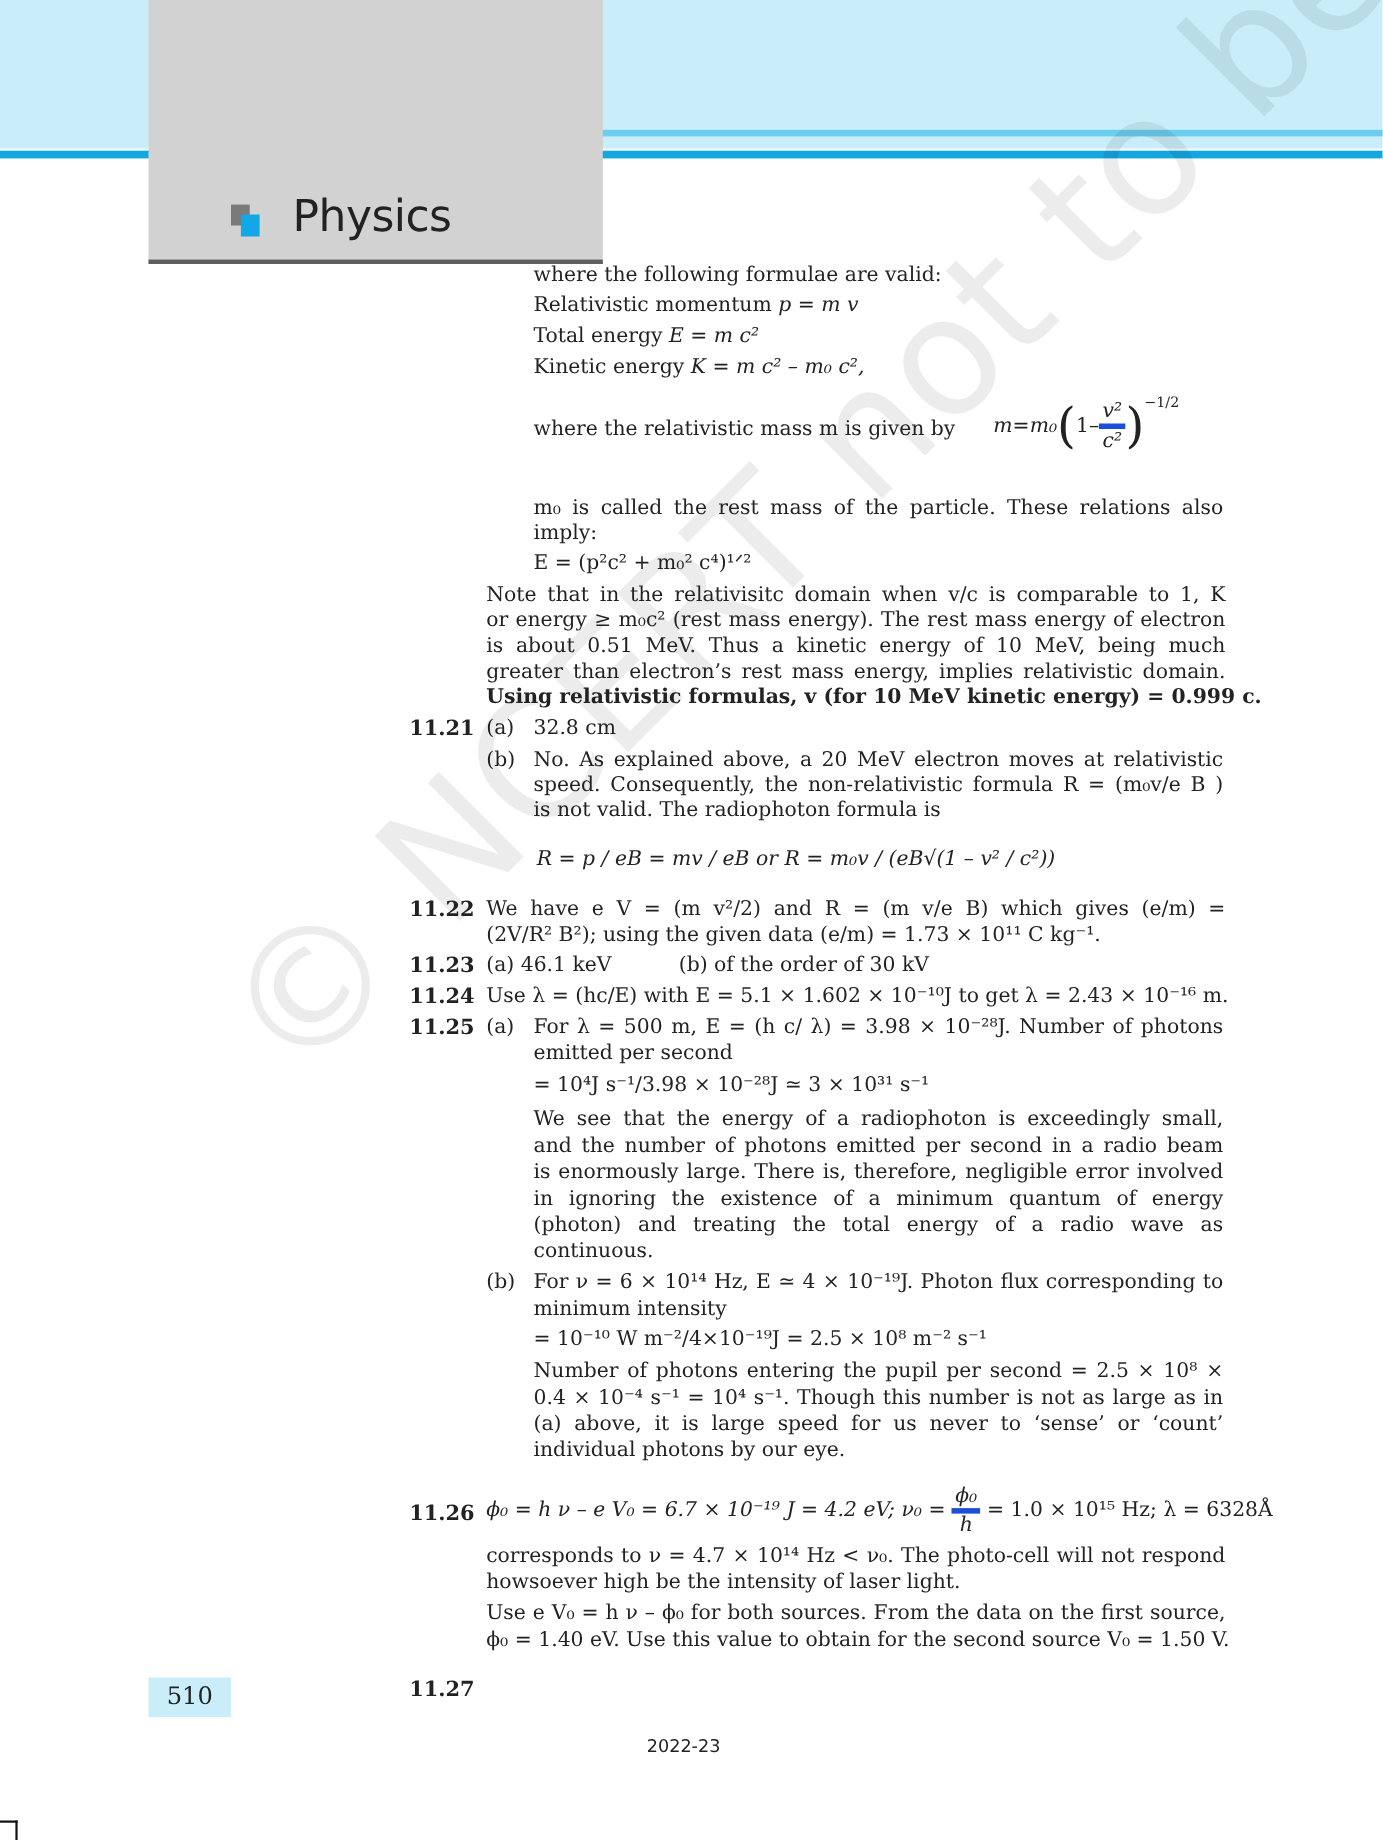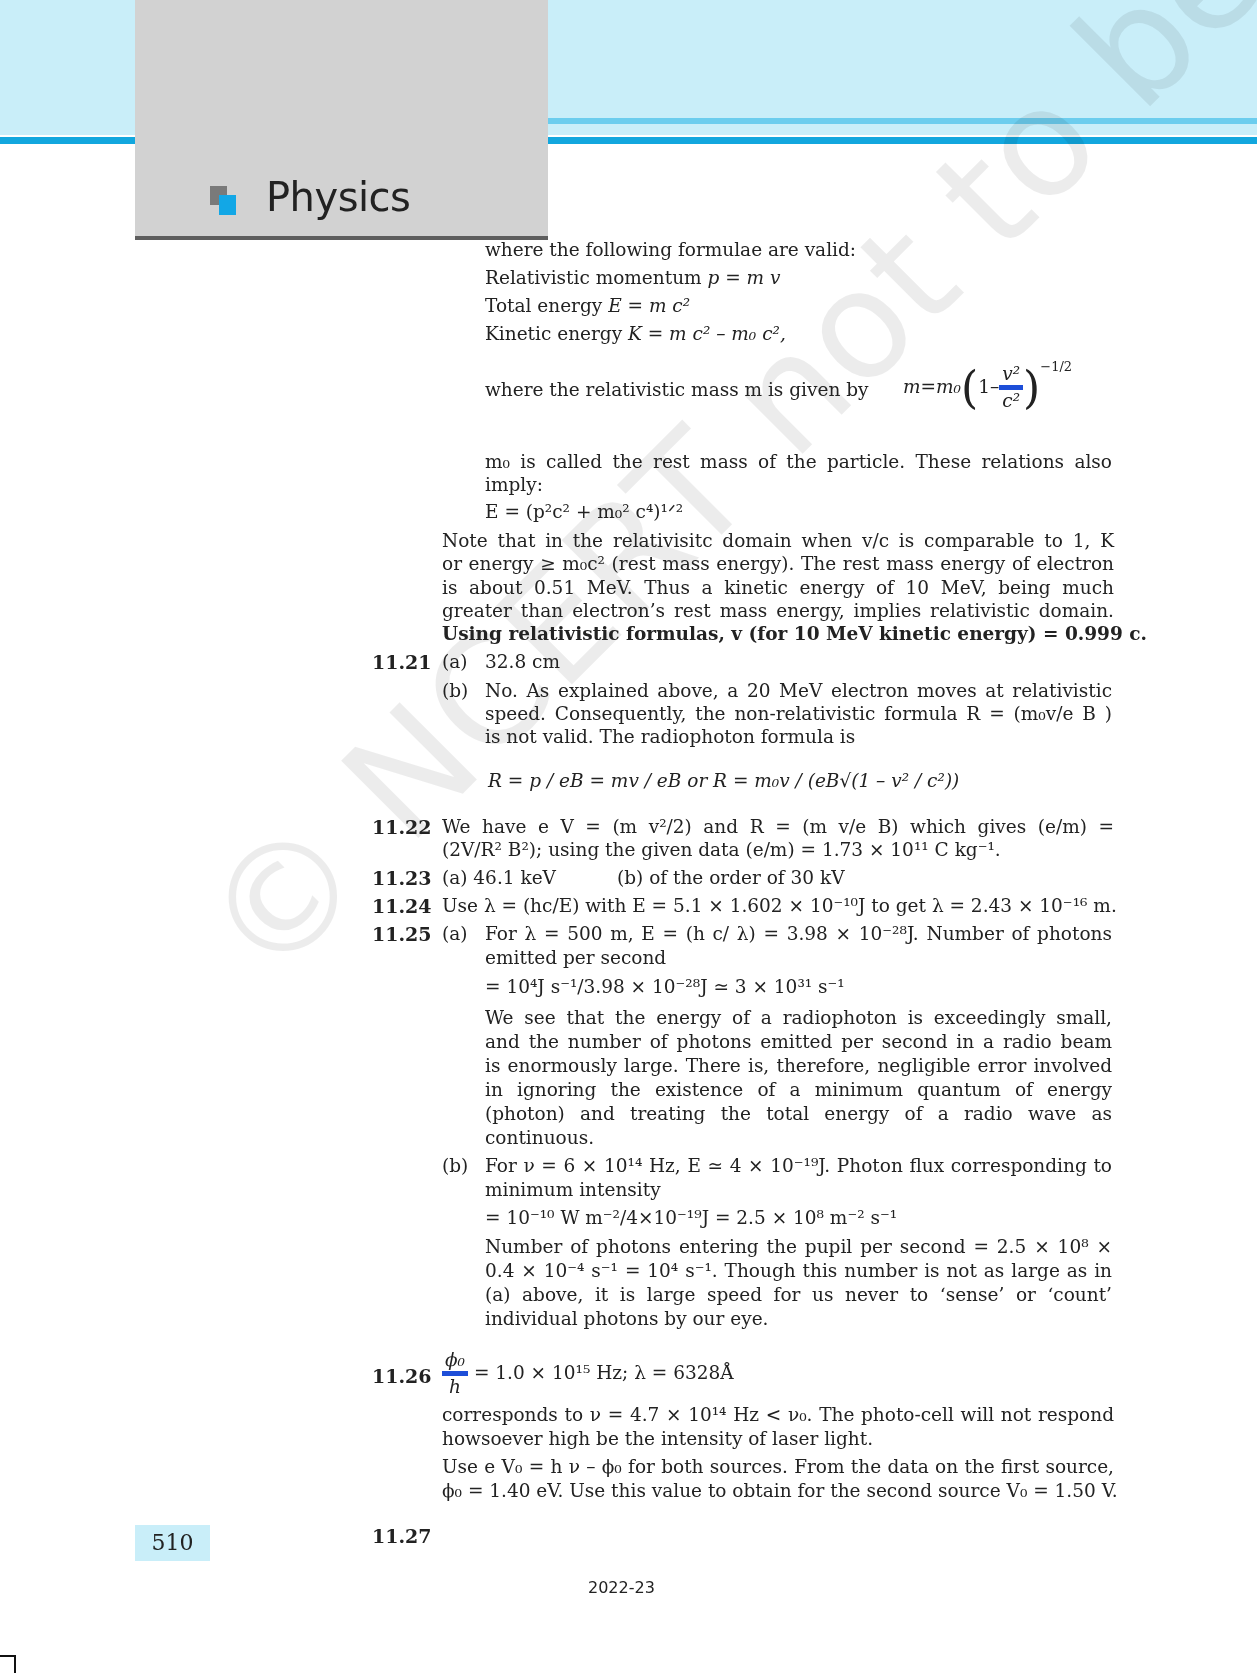--- a/index.html
+++ b/index.html
@@ -109,20 +109,21 @@
   <div class="just" style="left:485px;top:1154px;width:627px">For ν =  6 × 10¹⁴ Hz, E ≃ 4 × 10⁻¹⁹J. Photon flux corresponding to</div>
   <div class="line" style="left:485px;top:1178px">minimum intensity</div>
   <div class="line" style="left:485px;top:1206px">= 10⁻¹⁰ W m⁻²/4×10⁻¹⁹J = 2.5 × 10⁸ m⁻² s⁻¹</div>
   <div class="just" style="left:485px;top:1235px;width:627px">Number of photons entering the pupil per second = 2.5 × 10⁸ ×</div>
   <div class="just" style="left:485px;top:1259px;width:627px">0.4 × 10⁻⁴ s⁻¹ = 10⁴ s⁻¹. Though this number is not as large as in</div>
   <div class="just" style="left:485px;top:1283px;width:627px">(a) above, it is large speed for us never to ‘sense’ or ‘count’</div>
   <div class="line" style="left:485px;top:1307px">individual photons by our eye.</div>
 
   <div class="num" style="top:1364px">11.26</div>
   <div class="line" style="left:442px;top:1349px">
+    <span style="font-style:italic">ϕ₀ = h ν – e V₀ = 6.7 × 10⁻¹⁹ J = 4.2 eV; ν₀ =</span>
     <span class="frac"><span class="n">ϕ₀</span><span class="d">h</span></span>
     <span>= 1.0 × 10¹⁵ Hz; λ = 6328Å</span>
   </div>
   <div class="just" style="left:442px;top:1403px">corresponds to ν = 4.7 × 10¹⁴ Hz &lt; ν₀. The photo-cell will not respond</div>
   <div class="line" style="left:442px;top:1427px">howsoever high be the intensity of laser light.</div>
 
   <div class="num" style="top:1524px">11.27</div>
   <div class="just" style="left:442px;top:1455px">Use e V₀ = h ν – ϕ₀  for both sources. From the data on the first source,</div>
   <div class="just" style="left:442px;top:1479px">ϕ₀ = 1.40 eV. Use this value to obtain for the second source V₀ = 1.50 V.</div>
 </div>

